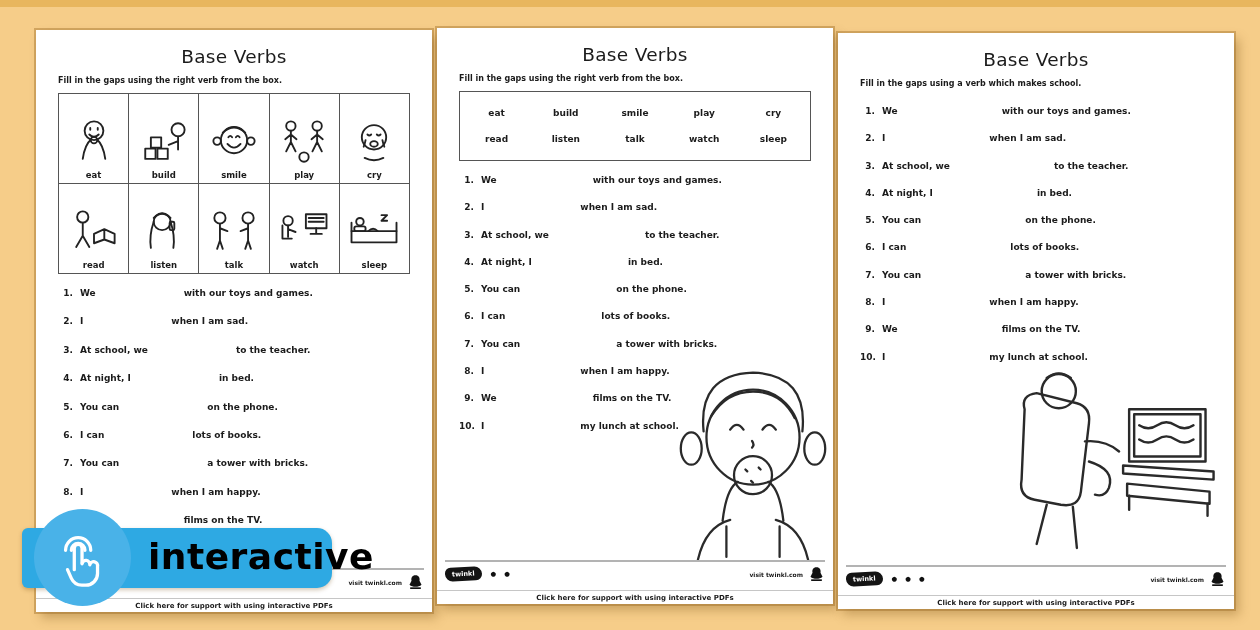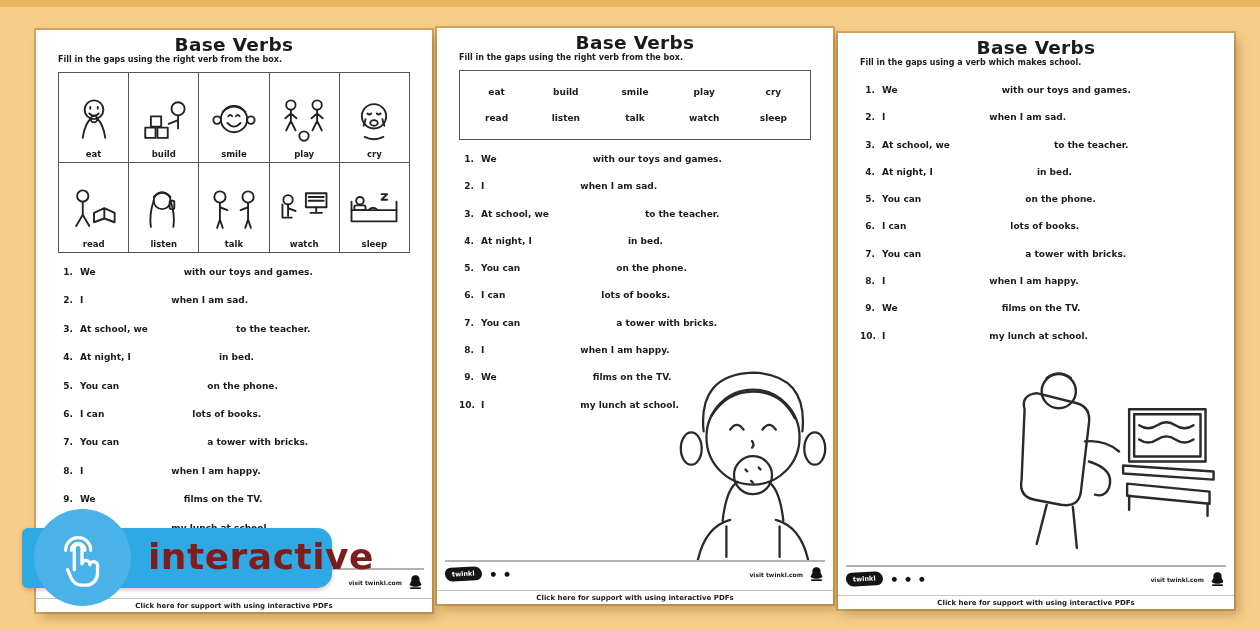--- a/index.html
+++ b/index.html
@@ -13,22 +13,22 @@
 
   
   .page{
     position:absolute;width:396px;background:#fff;
     box-shadow:0 0 0 2px rgba(150,100,30,.38), 5px 6px 10px rgba(120,80,20,.35);
   }
   .pg1{left:36px;top:30px;height:582px}
   .pg2{left:437px;top:28px;height:576px}
   .pg3{left:838px;top:33px;height:576px}
   .inner{padding:0 22px;position:relative}
-  .ttl{margin-top:4px;text-align:center;font-size:18.5px;font-weight:bold;letter-spacing:.3px}
-  .ins{font-size:8px;font-weight:bold}
+  .ttl{margin-top:16px;text-align:center;font-size:18.5px;font-weight:normal;letter-spacing:.3px}
+  .ins{margin-top:9px;font-size:8px;font-weight:bold}
 
   
   .vgrid{margin-top:8px;width:100%;border-collapse:collapse}
   .vgrid td{border:1px solid #555;width:20%;height:89px;padding:0;text-align:center;vertical-align:bottom}
   .cellwrap{display:flex;flex-direction:column;align-items:center;justify-content:flex-end;height:89px}
   .gi{width:60px;height:56px}
   .gi *{stroke:#222;fill:none;stroke-width:2;stroke-linecap:round;stroke-linejoin:round}
   .lbl{font-size:8.5px;font-weight:bold;padding-bottom:3px}
 
   
@@ -63,21 +63,21 @@
   .fspace{flex:1}
   .site{font-size:6px;font-weight:bold;margin-right:5px}
   .owl{width:17px;height:16px}
   .owl path,.owl rect{fill:#121212}
   .sup{position:absolute;left:0;right:0;bottom:2px;text-align:center;font-size:7px;font-weight:bold;
        border-top:1px solid #c6c6c6;padding-top:3px;z-index:3}
 
   
   .badge-banner{position:absolute;left:22px;top:528px;width:310px;height:60px;background:#2EA9E3;
       border-radius:6px 15px 15px 6px;z-index:50;box-shadow:0 2px 4px rgba(110,70,10,.3)}
-  .badge-label{position:absolute;left:126px;top:0;height:60px;line-height:58px;color:#7f1d1d;
+  .badge-label{position:absolute;left:126px;top:0;height:60px;line-height:58px;color:#000000;
       font-size:36px;font-weight:600;letter-spacing:.5px}
   .badge-circle{position:absolute;left:34px;top:509px;width:97px;height:97px;border-radius:50%;
       background:#49B2E8;z-index:51;display:flex;align-items:center;justify-content:center}
   .tapicon{width:62px;height:62px}
   .tapicon path{fill:none;stroke:#fff;stroke-width:3.4;stroke-linecap:round;stroke-linejoin:round}
 </style>
 </head>
 <body>
 
 <div class="topstrip"></div>

